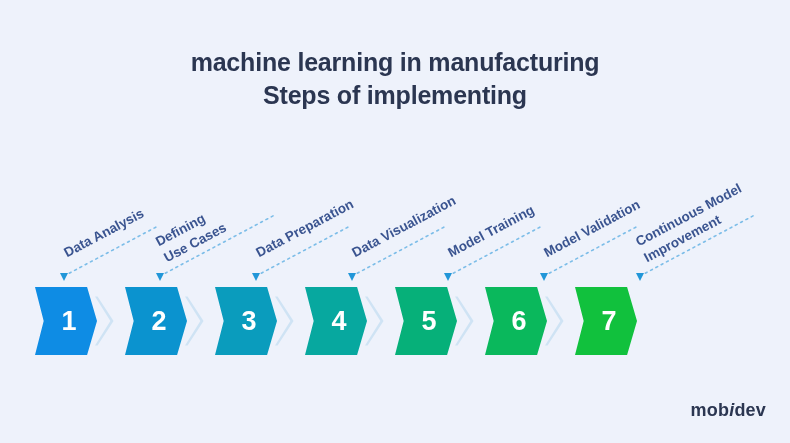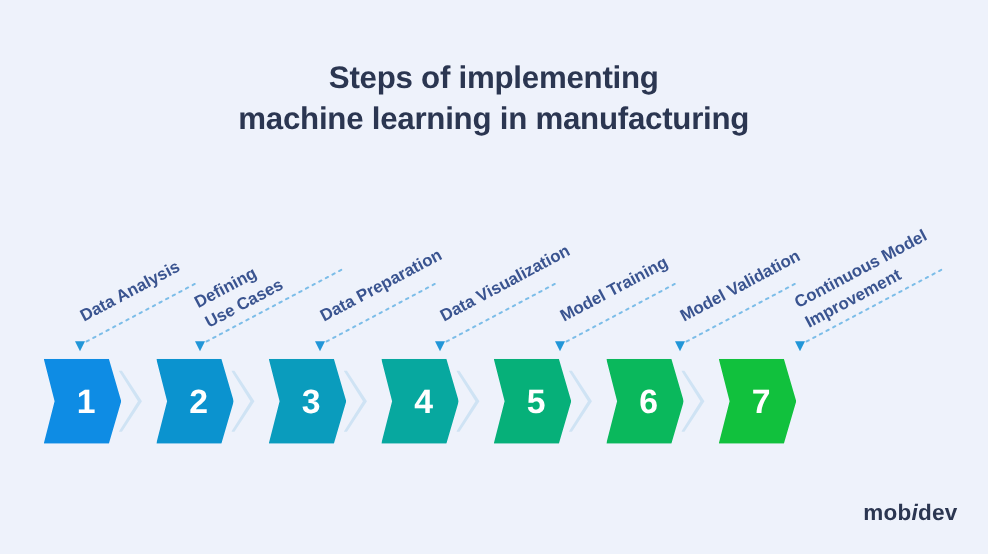--- a/index.html
+++ b/index.html
@@ -92,22 +92,22 @@
     letter-spacing:0.2px;
   }
   .logo .i{font-style:italic;}
 </style>
 </head>
 <body>
 
 <div id="infographic">
 
   <div class="title-block">
+    <span class="title-line">machine learning in manufacturing</span>
     <span class="title-line">Steps of implementing</span>
-    <span class="title-line">machine learning in manufacturing</span>
   </div>
 
   <svg class="leaders" width="790" height="443">
     <g id="leader-lines">
         <line x1="64" y1="276" x2="155.8265496573284" y2="227.17495747026737" stroke="#7cbde8" stroke-width="1.6" stroke-dasharray="2 4" stroke-linecap="round"></line>
         <polygon points="60,273 68,273 64,281" fill="#2196d8"></polygon>
         <line x1="160" y1="276" x2="273.01729188594265" y2="215.90763996340598" stroke="#7cbde8" stroke-width="1.6" stroke-dasharray="2 4" stroke-linecap="round"></line>
         <polygon points="156,273 164,273 160,281" fill="#2196d8"></polygon>
         <line x1="256" y1="276" x2="347.8265496573284" y2="227.17495747026737" stroke="#7cbde8" stroke-width="1.6" stroke-dasharray="2 4" stroke-linecap="round"></line>
         <polygon points="252,273 260,273 256,281" fill="#2196d8"></polygon>

